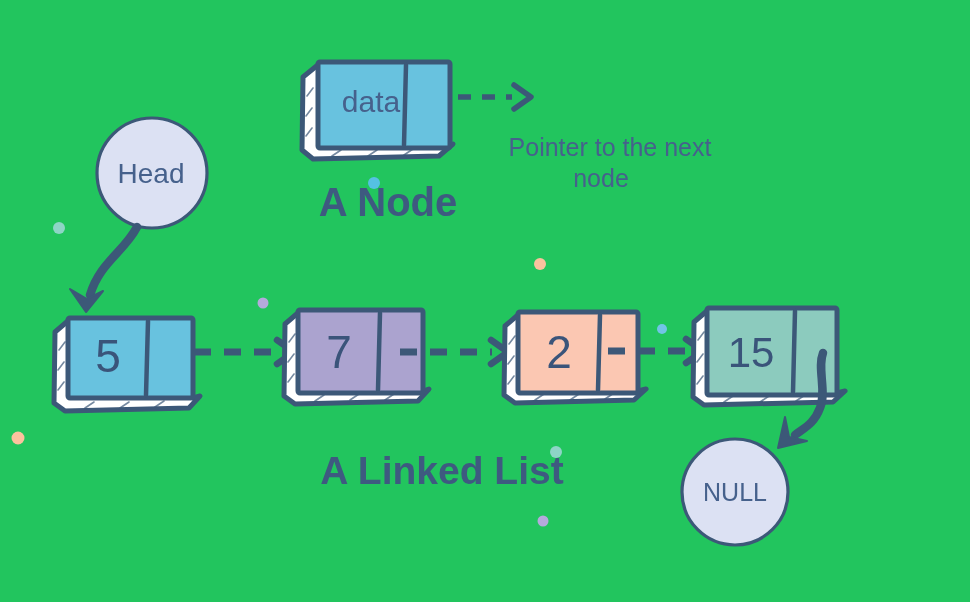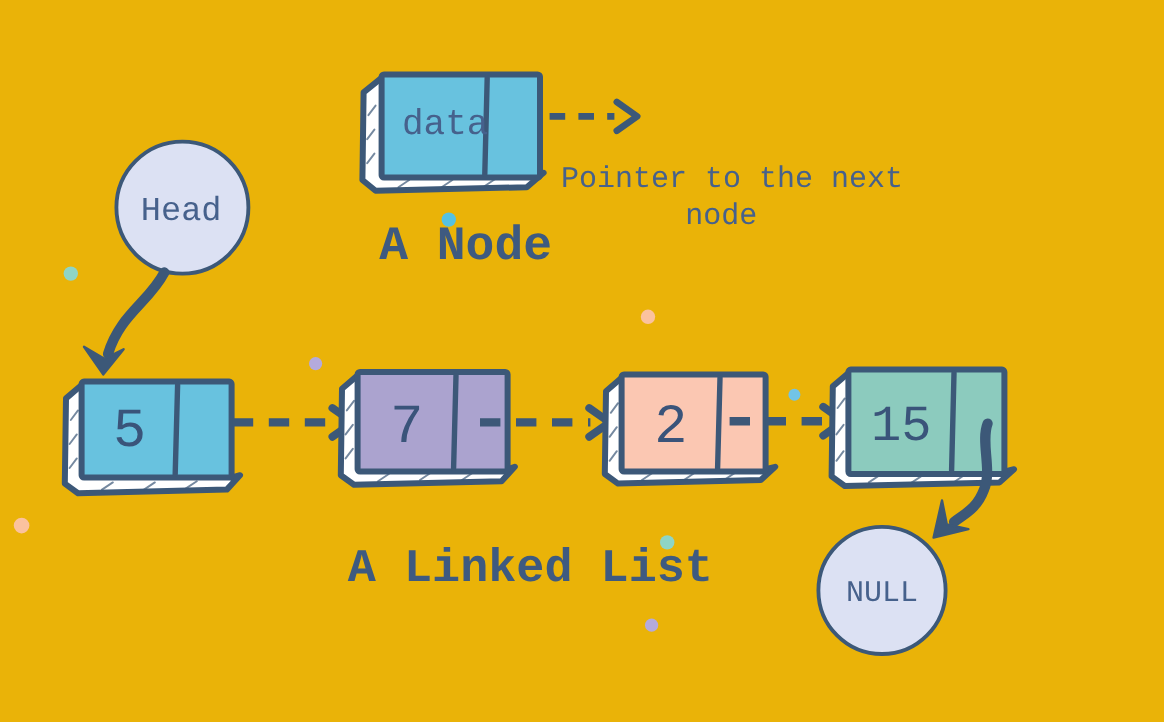--- a/index.html
+++ b/index.html
@@ -1,18 +1,18 @@
 <!DOCTYPE html>
 <html><head>
 <meta charset="utf-8">
 <style>
   html,body { margin:0; padding:0; background:#ffffff; }
   .stage {
-    width:970px; height:602px; position:relative; background:#eab308;
-    font-family:Liberation Mono, monospace; overflow:hidden;
+    width:970px; height:602px; position:relative; background:#22c55e;
+    font-family:Liberation Sans, sans-serif; overflow:hidden;
   }
   svg { display:block; }
   svg text { fill:#46618C; text-anchor:middle; }
 
   .box-edge   { fill:#ffffff; stroke:#3C5878; stroke-width:5; stroke-linejoin:round; }
   .box-main   { stroke:#3C5878; stroke-width:5; stroke-linejoin:round; }
   .divider    { stroke:#3C5878; stroke-width:4.5; stroke-linecap:round; }
   .hatch      { stroke:#3C5878; stroke-width:1.6; opacity:.7; stroke-linecap:round; }
   .dash       { stroke:#3C5878; stroke-width:7; fill:none; stroke-dasharray:17 13; }
   .dash-thin  { stroke:#3C5878; stroke-width:5.5; fill:none; stroke-dasharray:13 11; }

